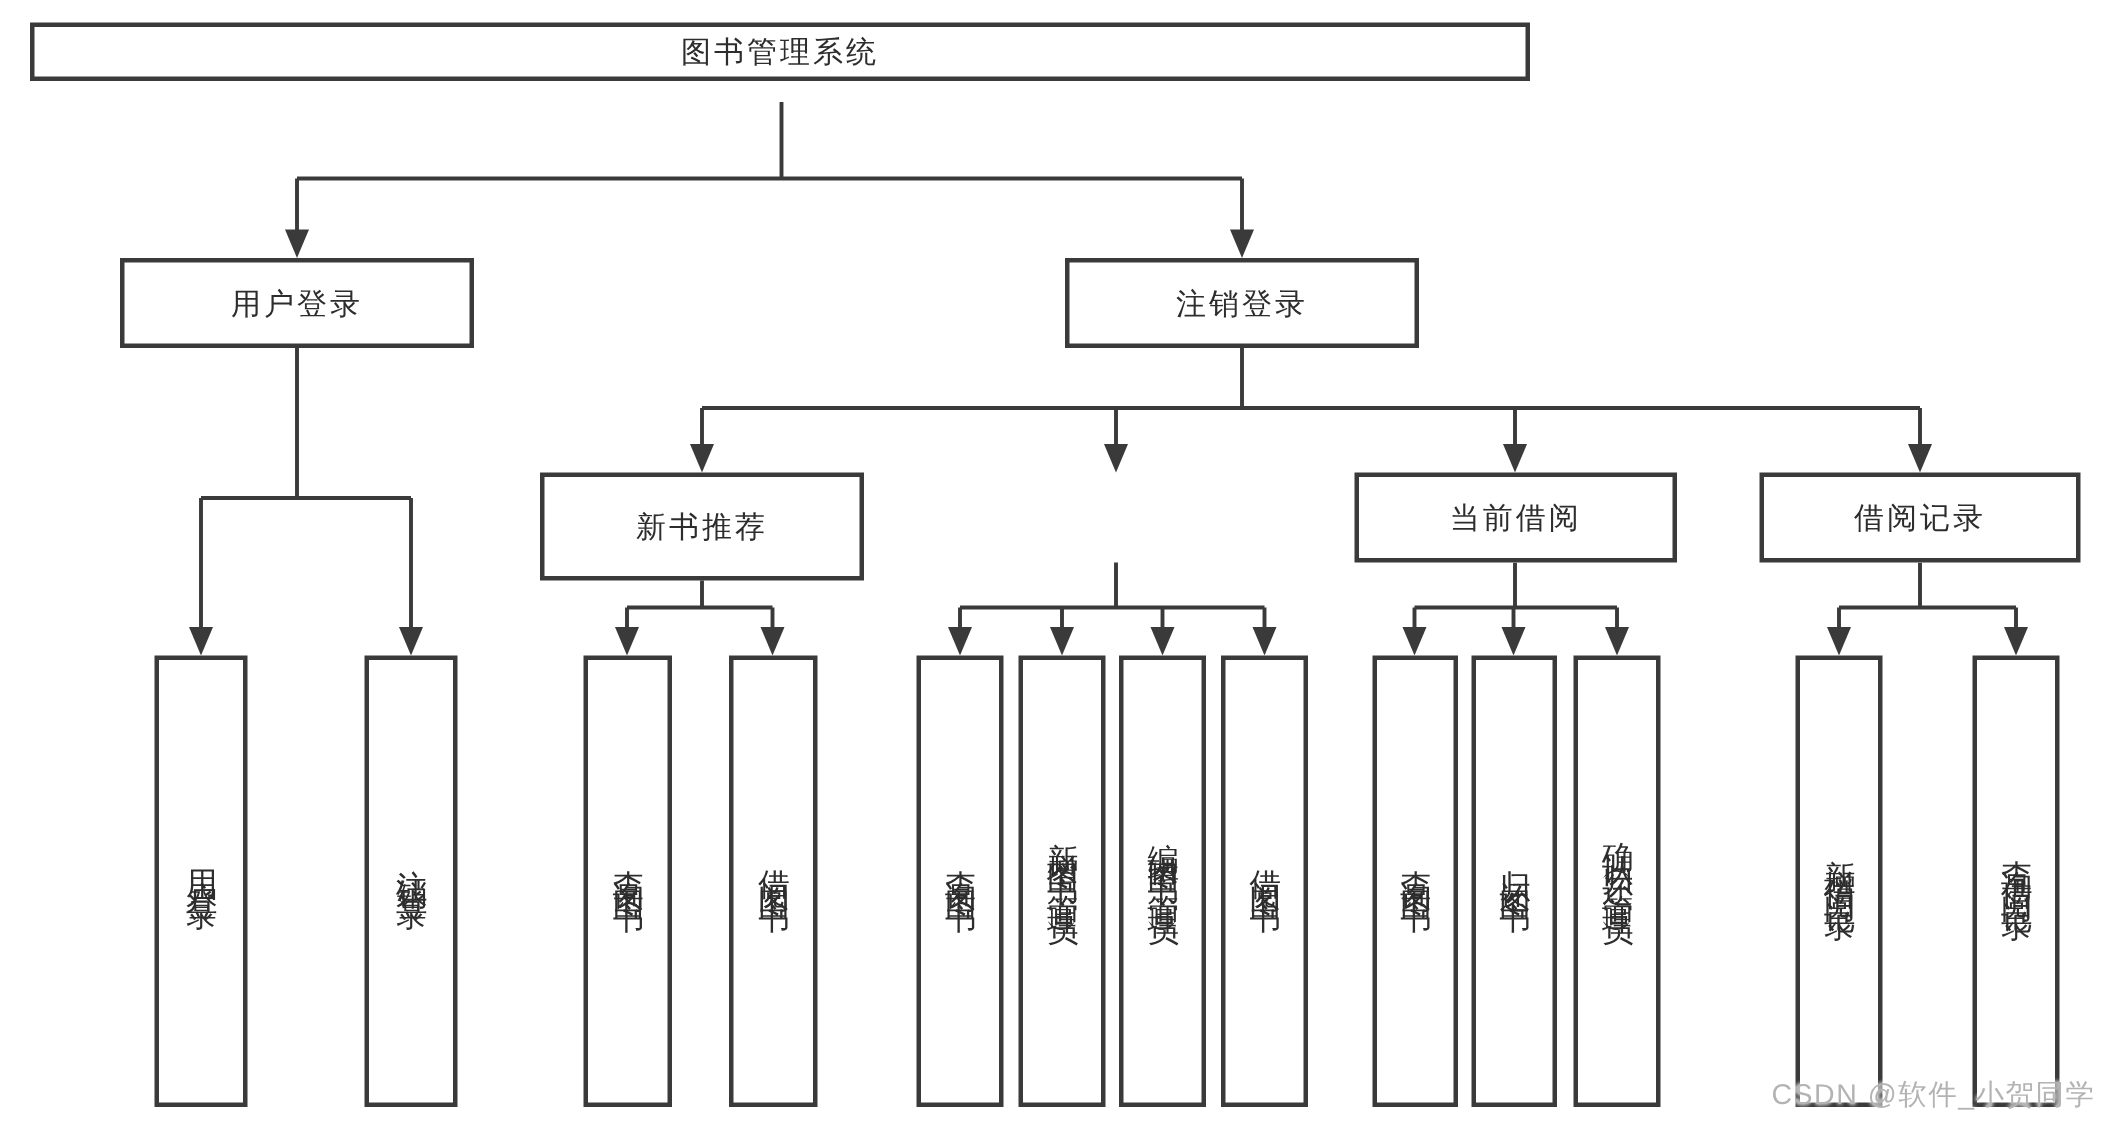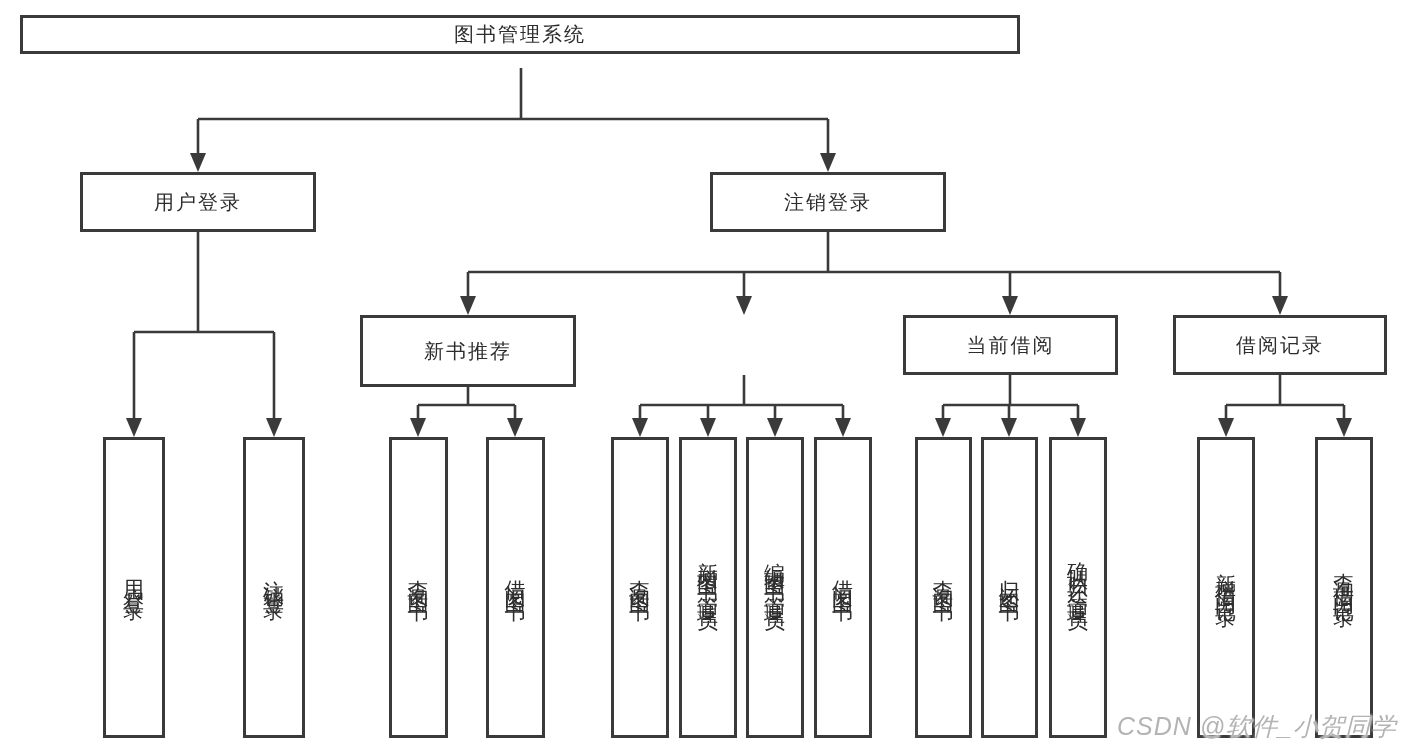--- a/index.html
+++ b/index.html
@@ -23,23 +23,22 @@
     color:var(--text);
   }
   .box.h span{font-size:20px;letter-spacing:2px;white-space:nowrap;}
   .box.leaf{padding-bottom:22px;}
   .box.leaf span{
     writing-mode:vertical-rl;text-orientation:mixed;
     font-size:21px;line-height:1;letter-spacing:7px;white-space:nowrap;
   }
   .watermark{
     position:absolute;right:8px;bottom:4px;z-index:5;
-    color:var(--wm);font-size:25px;letter-spacing:1px;white-space:nowrap;
+    color:var(--wm);font-size:19px;letter-spacing:1px;white-space:nowrap;
     text-shadow:0 0 3px #fff,0 0 3px #fff;
-    font-style:italic;
   }
 </style>
 </head>
 <body>
 
 <div class="canvas">
 
   <svg class="wires" width="1405" height="747" viewBox="0 0 1405 747">
     <g>
       <path d="M521 68 V119 M198 119 H828 M198 119 V154 M828 119 V154"></path>

